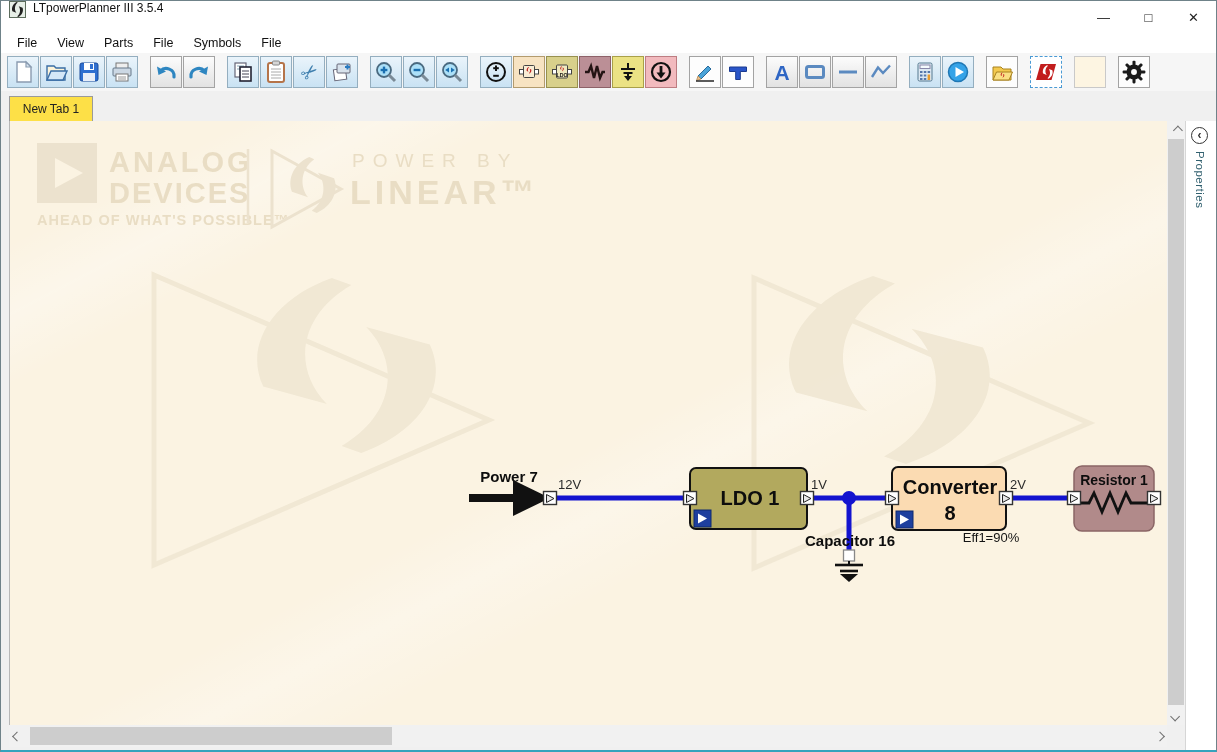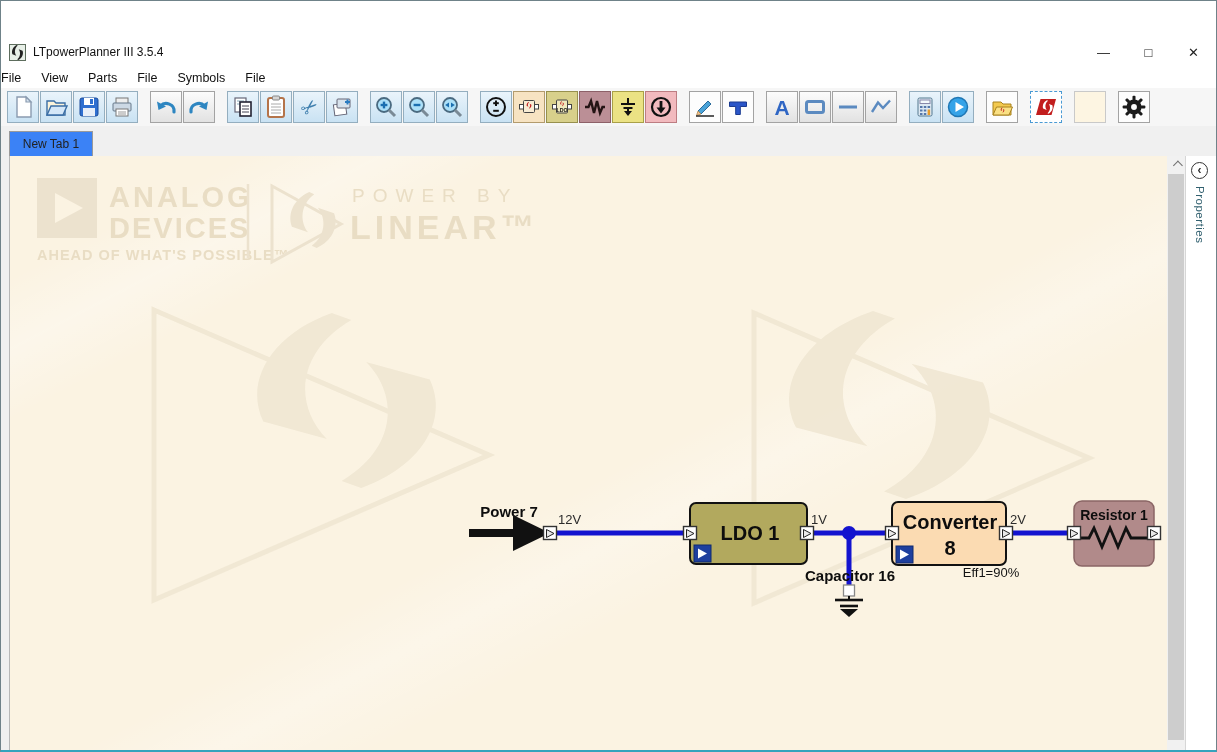--- a/index.html
+++ b/index.html
@@ -1,48 +1,48 @@
 <!DOCTYPE html>
 <html><head>
 <meta charset="utf-8">
 <style>
   * { box-sizing: border-box; margin: 0; padding: 0; }
   html,body { width:1217px; height:752px; font-family:"Liberation Sans",sans-serif; background:#e8e8e8; }
   .window { position:relative; width:1217px; height:752px; background:#fff; border:1px solid #6f8289; border-bottom:2px solid #35a3bd; overflow:hidden; }
 
   
-  .titlebar { height:32px; display:flex; align-items:center; background:#fff;margin-top:35px; }
+  .titlebar { height:32px; display:flex; align-items:flex-start; background:#fff; }
   .app-icon { width:17px; height:17px; margin-left:8px; border:1px solid #5d6d5d; background:#e7efe7; display:flex; align-items:center; justify-content:center; }
   .title-text { font-size:12px; color:#111; margin-left:7px; }
   .win-controls { margin-left:auto; display:flex; height:32px; }
   .win-btn { width:45px; height:32px; display:flex; align-items:center; justify-content:center; font-size:13px; color:#222; cursor:default; }
 
   
-  .menubar { height:20px; display:flex; align-items:center; background:#fff; padding-left:0; }
+  .menubar { height:20px; display:flex; align-items:center; background:#fff; padding-left:16px; }
   .menu-item { font-size:12.5px; color:#111; padding:2px 10px 2px 0; margin-right:10px; }
 
   
   .toolbar { height:38px; display:flex; align-items:center; background:#f6f6f6; padding-left:6px; }
   .tbtn { width:32px; height:32px; flex:0 0 auto; border:1px solid #94aebf; background:linear-gradient(#eaf4fb,#c9e2f3); display:flex; align-items:center; justify-content:center; margin-right:1px; }
   .tbtn.gray { background:linear-gradient(#fcfcfc,#e2e2e2); border-color:#a3a3a3; }
   .tbtn.white { background:#fdfdfd; border-color:#a3a3a3; }
   .tbtn.cream  { background:#f7e3c2; border-color:#b39b6d; }
   .tbtn.olive  { background:#d8d08b; border-color:#97904e; }
   .tbtn.mauve  { background:#bb8f96; border-color:#8d6168; }
   .tbtn.yellow { background:#ebe284; border-color:#a9a048; }
   .tbtn.pink   { background:#f2babe; border-color:#bd7d82; }
   .tbtn.swatch { background:#fdf5e2; border-color:#c9c9c9; }
   .tbtn.ltsel  { background:#fff; border:1.5px dashed #4a9ad4; }
   .gap { margin-left:11px; }
   .glyph-cut { font-size:20px; color:#3f7fae; transform:rotate(-40deg); line-height:1; }
   .glyph-A { font-size:21px; font-weight:bold; color:#2f66c4; line-height:1; }
 
   
   .tabbar { height:30px; background:#f0f0f0; position:relative; }
-  .tab { position:absolute; left:8px; top:5px; width:84px; height:25px; background:#3b82f6; border:1px solid #9a9a9a; border-bottom:none; font-size:12px; color:#222; display:flex; align-items:center; justify-content:center; }
+  .tab { position:absolute; left:8px; top:5px; width:84px; height:25px; background:#fde047; border:1px solid #9a9a9a; border-bottom:none; font-size:12px; color:#222; display:flex; align-items:center; justify-content:center; }
 
   
   .main { position:relative; height:632px; background:#f0f0f0; }
   .canvas-viewport { position:absolute; left:8px; top:0; width:1158px; height:604px; background:#fbf3e2; overflow:hidden; border-left:1px solid #b7b7b7; }
 
   
   .vscroll { position:absolute; left:1166px; top:0; width:18px; height:604px; background:#f1f1f1; }
   .hscroll { position:absolute; left:8px; top:604px; width:1158px; height:22px; background:#f1f1f1; }
   .scroll-arrow { position:absolute; display:flex; align-items:center; justify-content:center; background:#f1f1f1; }
   .vthumb { position:absolute; left:1px; top:18px; width:16px; height:566px; background:#cdcdcd; }

